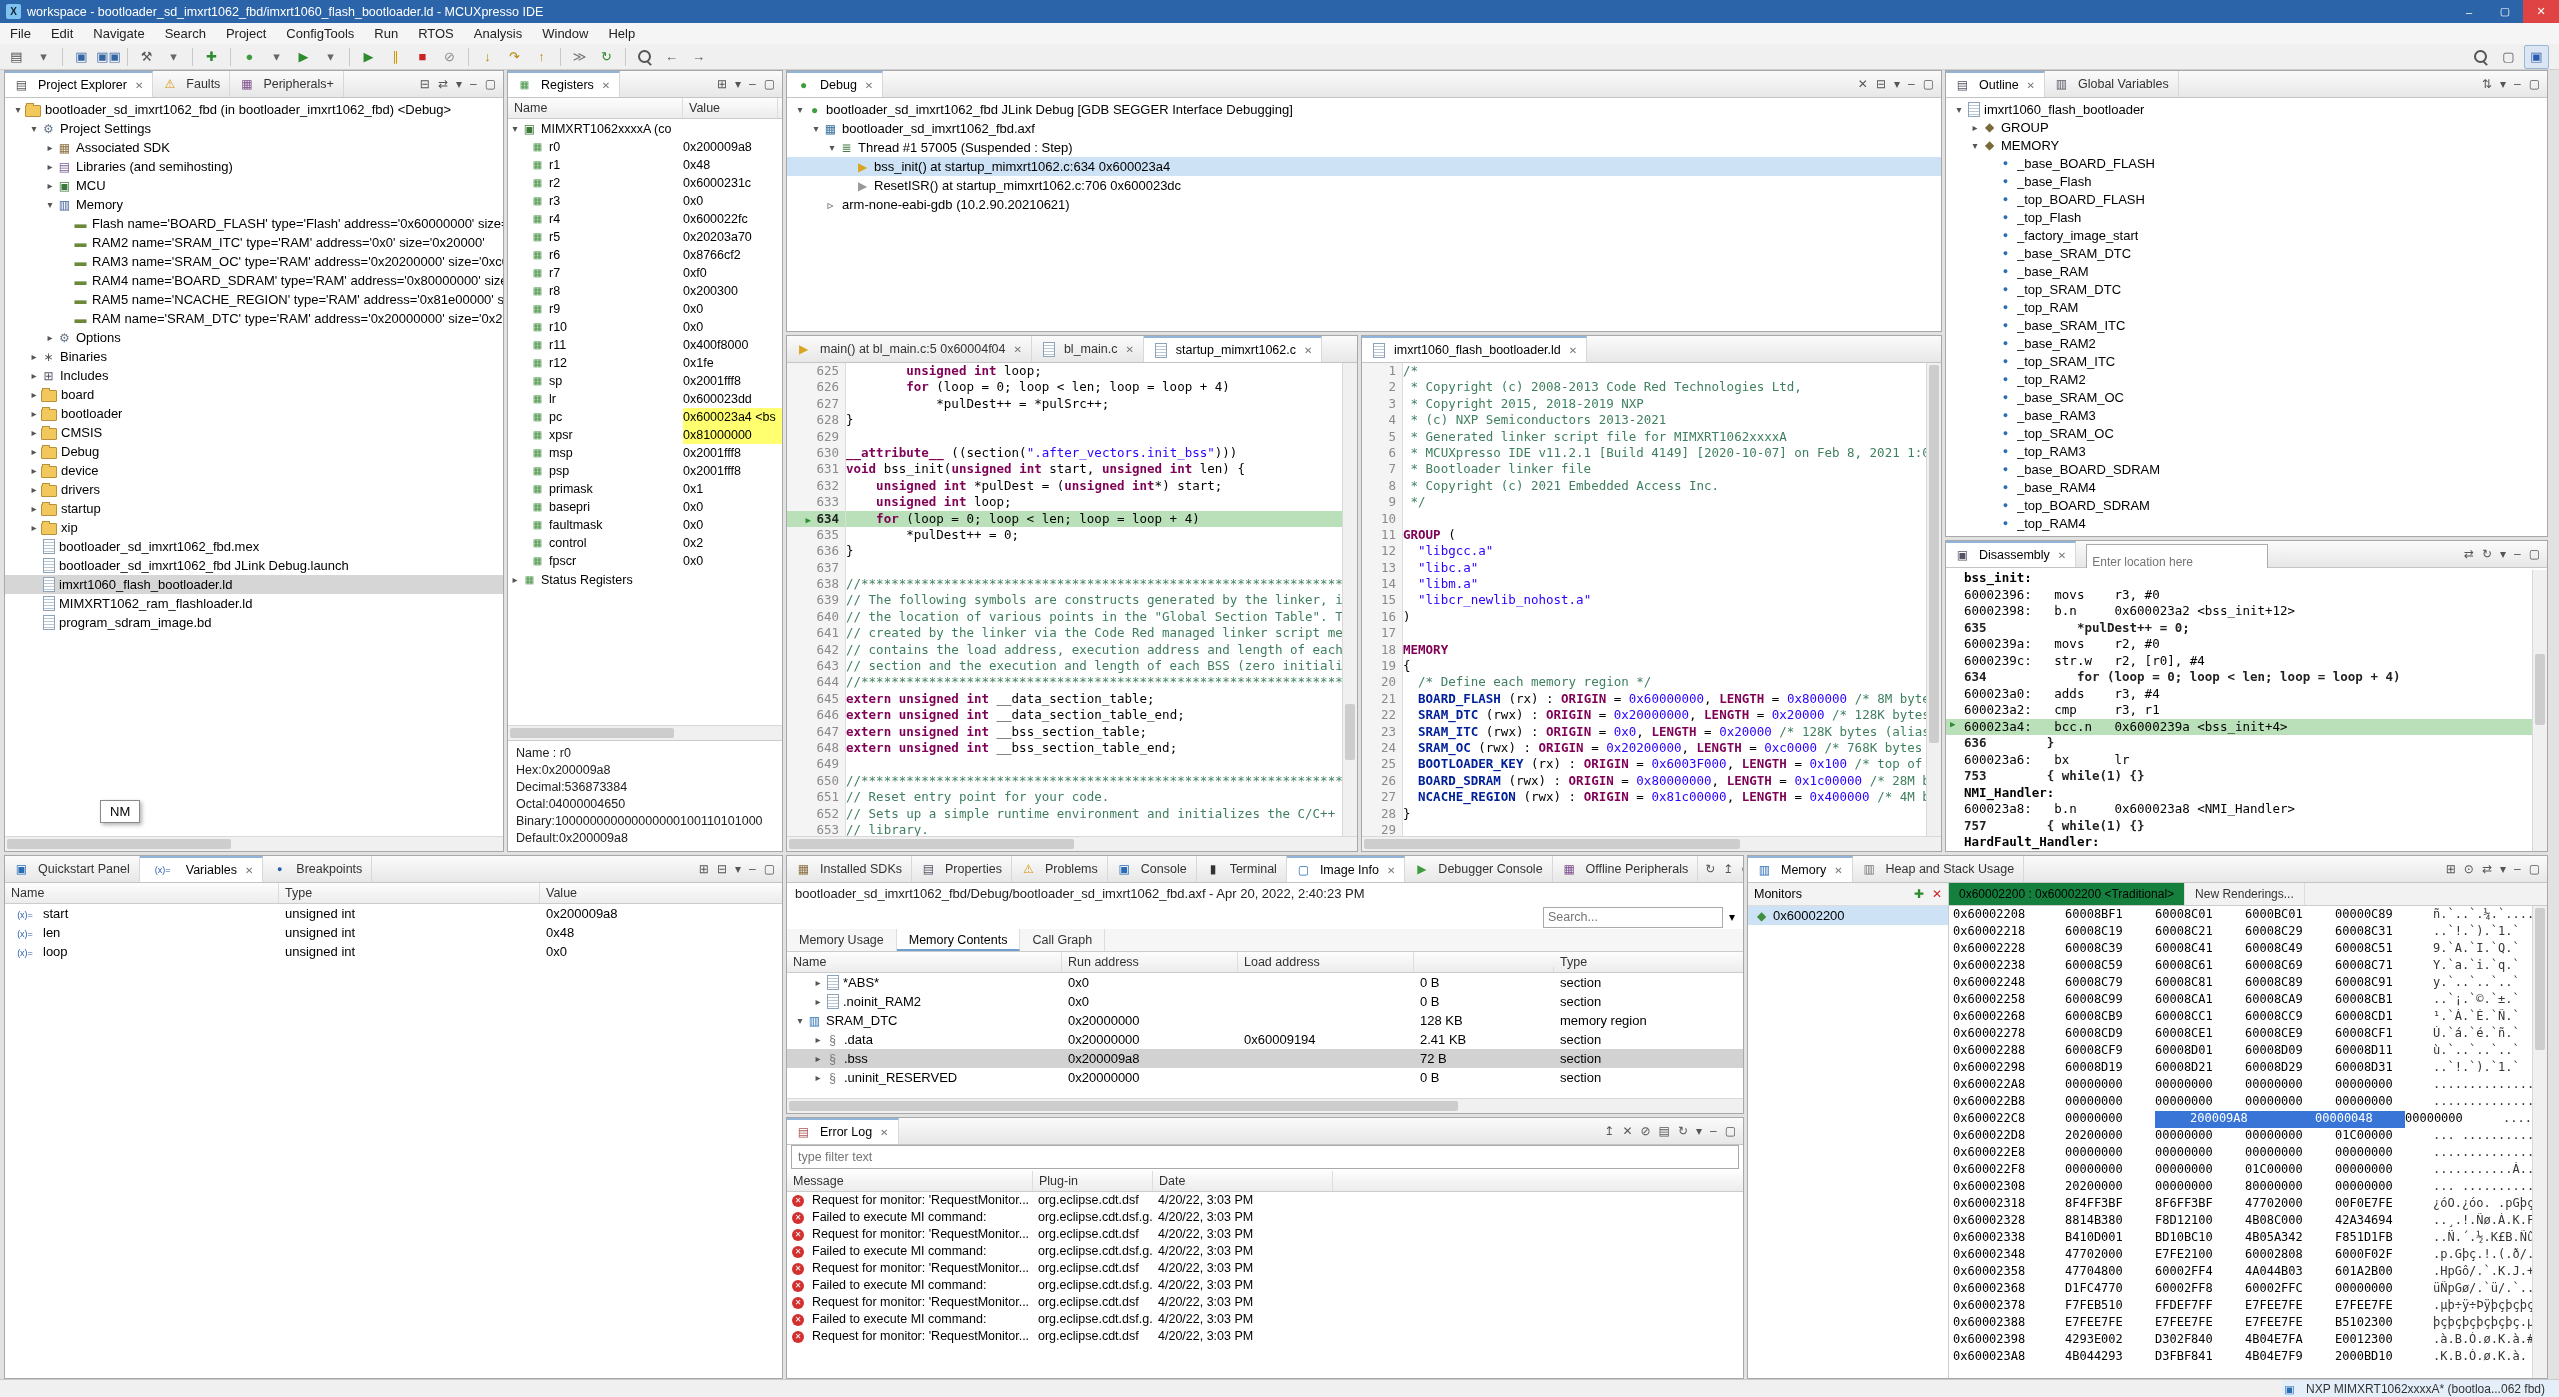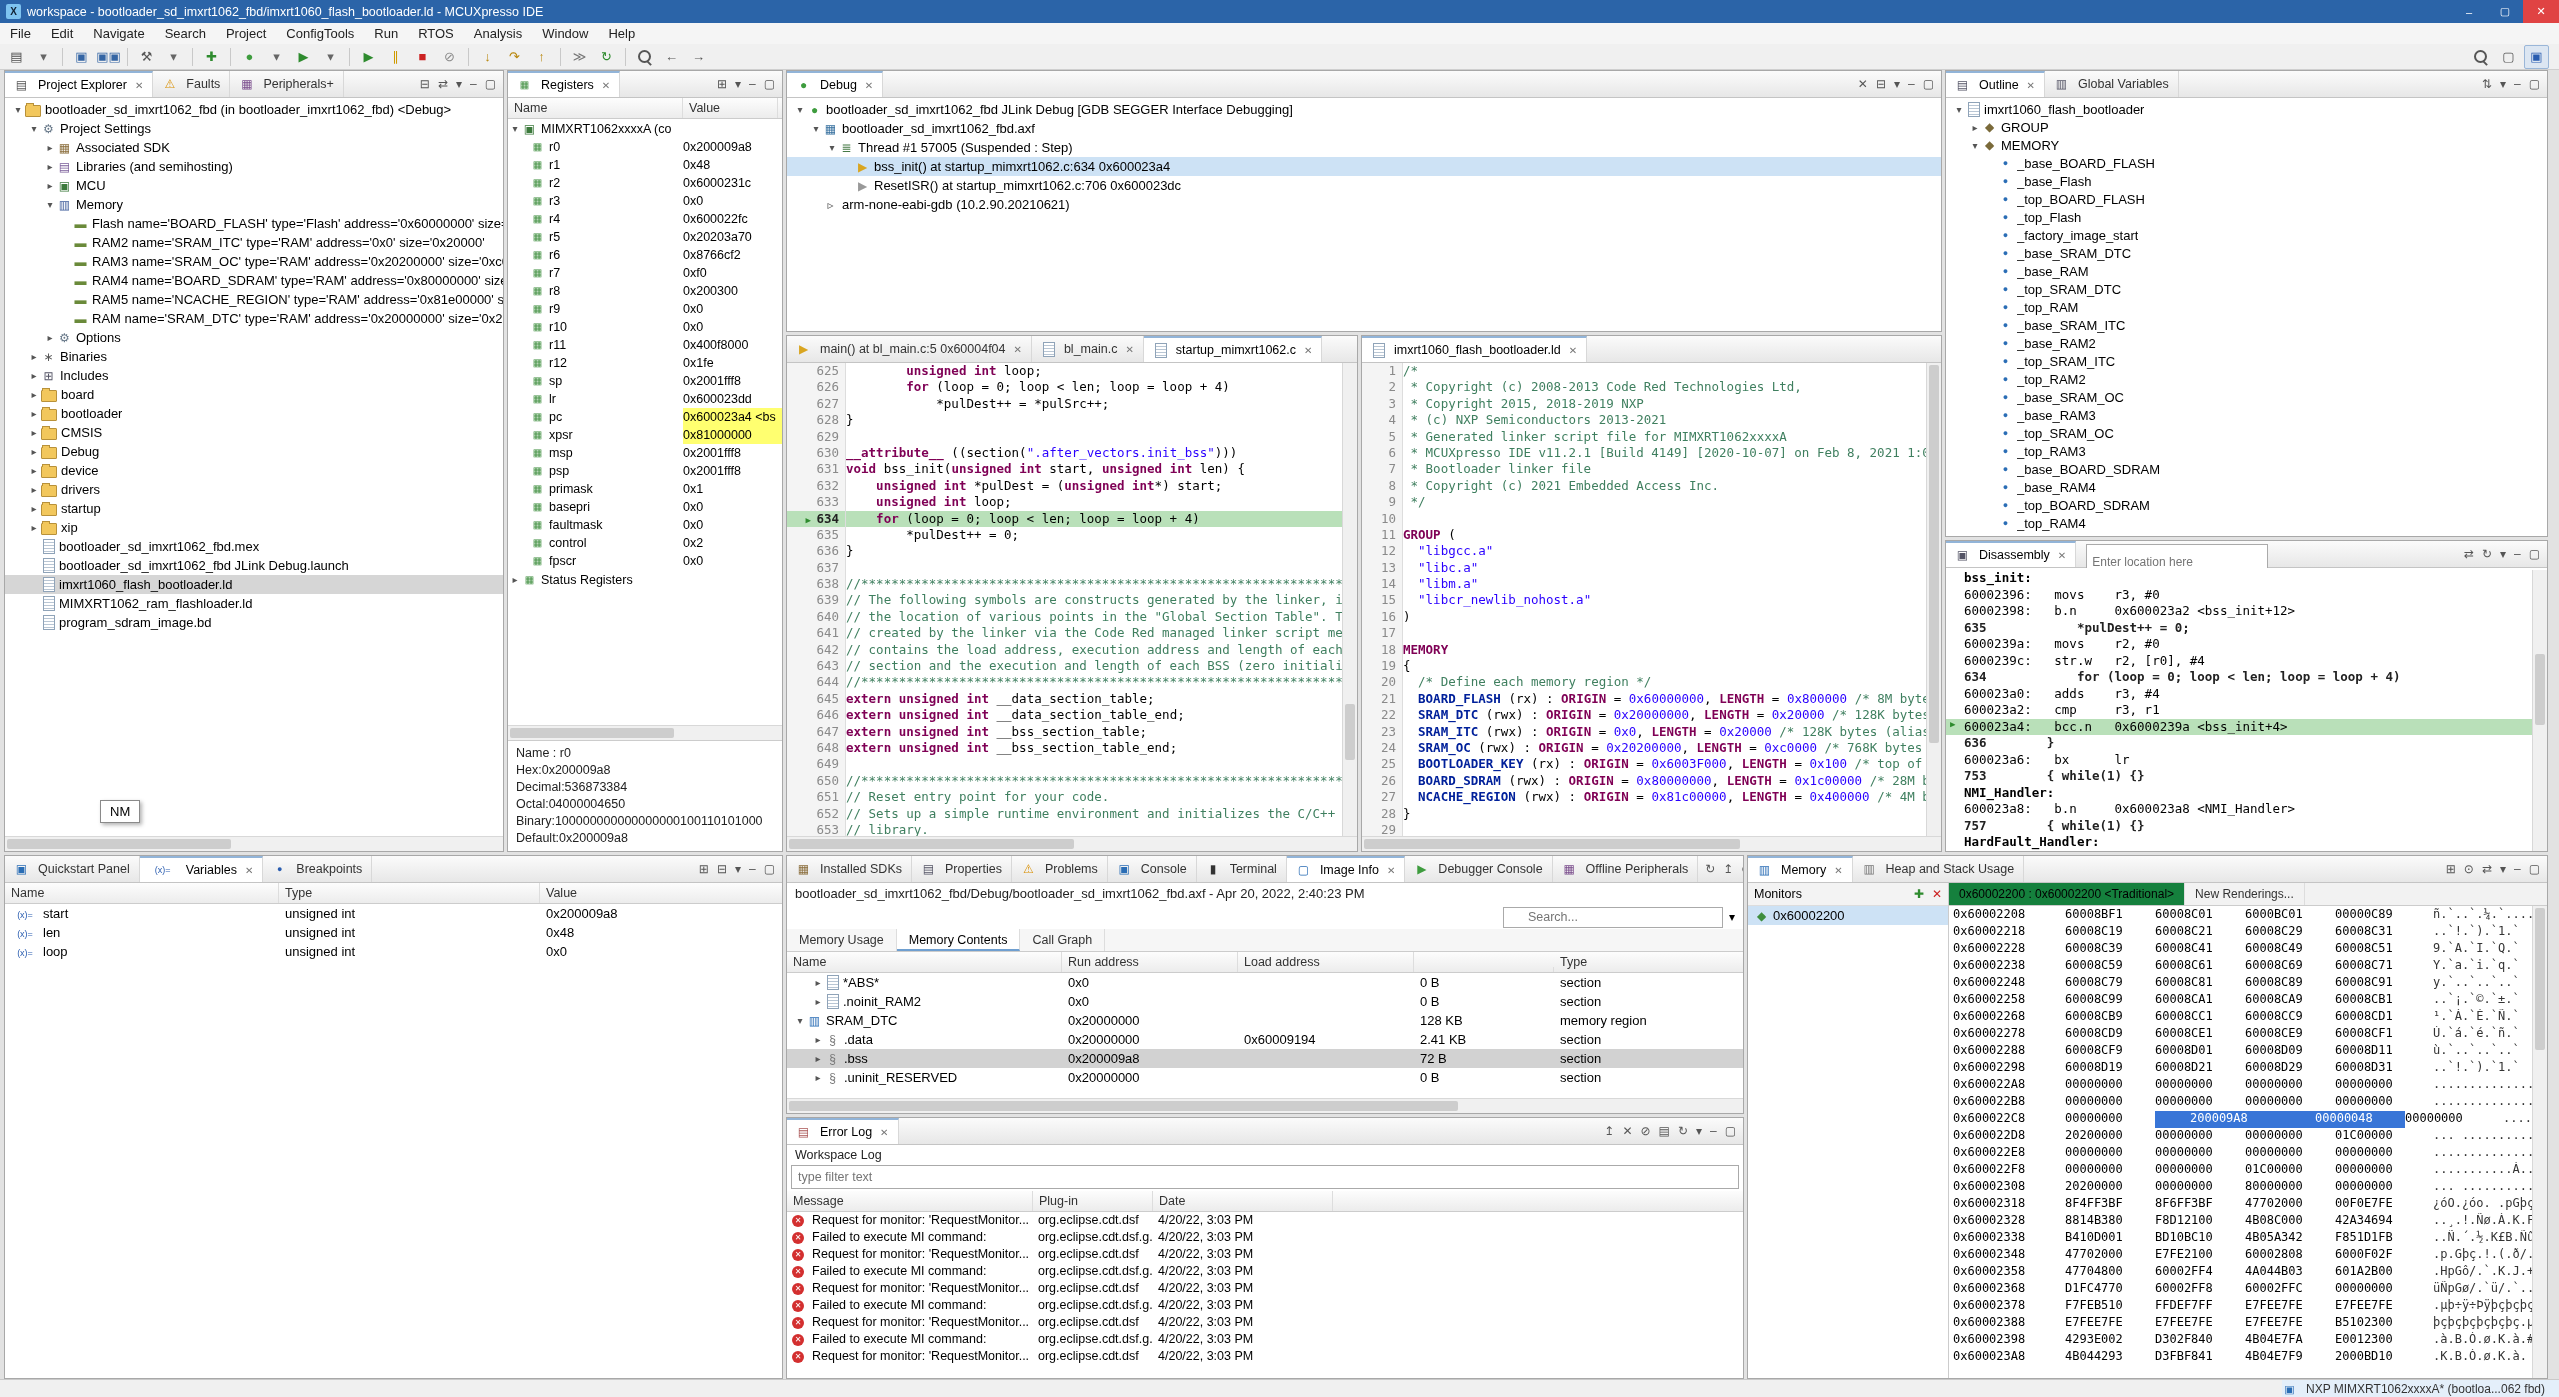--- a/index.html
+++ b/index.html
@@ -79,21 +79,21 @@
   #dis-lines{flex:1;overflow:hidden;}
   .dl{height:16.5px;line-height:16.5px;font:12.5px "DejaVu Sans Mono",monospace;white-space:pre;padding-left:18px;}
   .dl.lbl{font-weight:bold;}
   .dl.src{font-weight:bold;color:#222;}
   .dl.hl{background:var(--hl-line,#b9e0b9);position:relative;}
   .dl.hl::before{content:"▶";color:#2e8b2e;font-size:9px;position:absolute;left:4px;}
   .loc{width:170px;height:18px;margin:3px 6px 0 10px;border:1px solid #aaa;font-size:12px;color:#555;padding:8px 5px;font-family:"Liberation Sans",sans-serif;}
   
   .conhead{height:22px;line-height:22px;padding:0 8px;font-size:13px;color:#222;flex:none;white-space:nowrap;overflow:hidden;}
   .searchrow{height:24px;display:flex;align-items:center;justify-content:flex-end;padding:0 8px;gap:6px;flex:none;}
-  .searchbox{width:170px;height:19px;border:1px solid #aaa;font-size:12.5px;color:#555;padding:0 24px;font-family:"Liberation Sans",sans-serif;}
+  .searchbox{width:170px;height:19px;border:1px solid #aaa;font-size:12.5px;color:#555;padding:0 4px;font-family:"Liberation Sans",sans-serif;}
   .subtabs{display:flex;height:22px;min-height:22px;border-bottom:1px solid #ccc;background:#f6f6f6;font-size:12.5px;}
   .stab{padding:0 12px;line-height:22px;border-right:1px solid #ddd;color:#333;}
   .stab.on{background:#fff;border-bottom:2px solid #6f9fd0;color:#000;}
   
   .wslabel{height:20px;line-height:20px;padding:0 8px;font-size:12.5px;color:#222;flex:none;}
   .filter{height:22px;margin:0 4px 2px 4px;border:1px solid #aaa;font-size:12.5px;color:#777;padding:0 6px;font-family:"Liberation Sans",sans-serif;flex:none;}
   .lrow{display:flex;height:17px;line-height:17px;font-size:12.5px;white-space:nowrap;}
   .lrow .c{padding:0 5px;overflow:hidden;box-sizing:border-box;flex:none;display:flex;align-items:center;gap:4px;}
   
   #mem-body{flex:1;display:flex;overflow:hidden;}
@@ -1117,21 +1117,20 @@
             <span class="hic">↥</span>
             <span class="hic">✕</span>
             <span class="hic">⊘</span>
             <span class="hic">▤</span>
             <span class="hic">↻</span>
             <span class="hic">▾</span>
             <span class="hic">–</span>
             <span class="hic">▢</span>
           </div>
         </div>
-      <div class="wslabel">Workspace Log</div>
       <input class="filter" readonly="" placeholder="type filter text" style="">
       <div class="thead" id="el-head">
           <div class="c" style="width: 246px;">Message</div>
           <div class="c" style="width: 120px;">Plug-in</div>
           <div class="c" style="width: 180px;">Date</div>
         </div>
       <div id="el-rows" style="flex:1;overflow:hidden;">
           <div class="lrow">
             <div class="c" style="width: 246px;">
               <span class="ic icb-err"></span>

